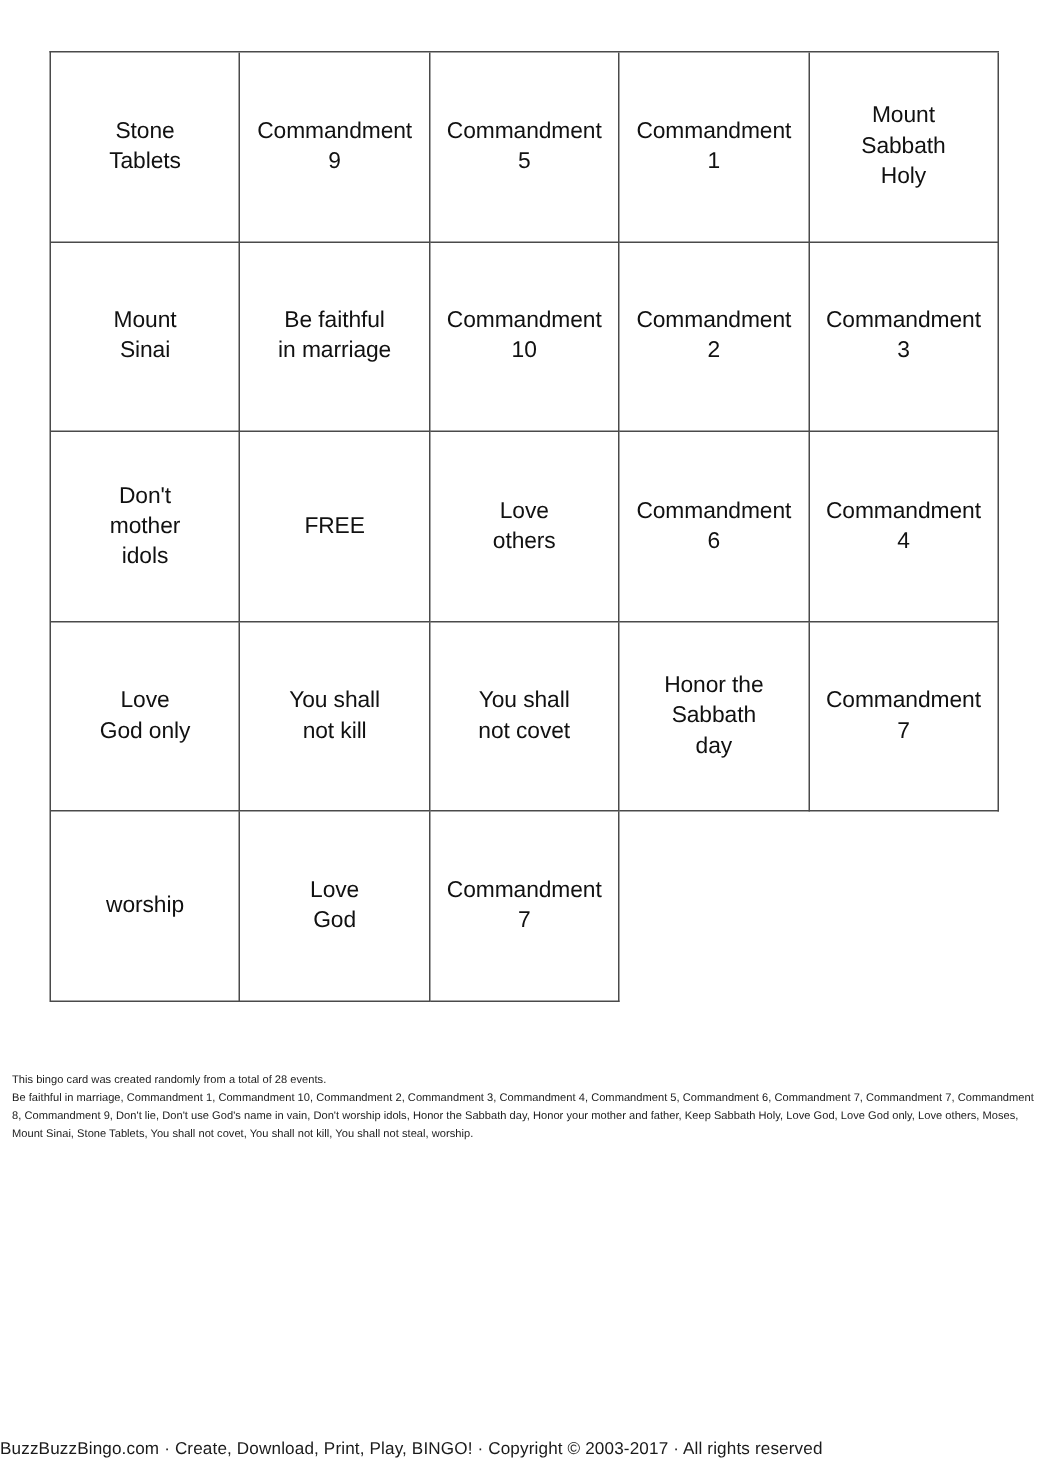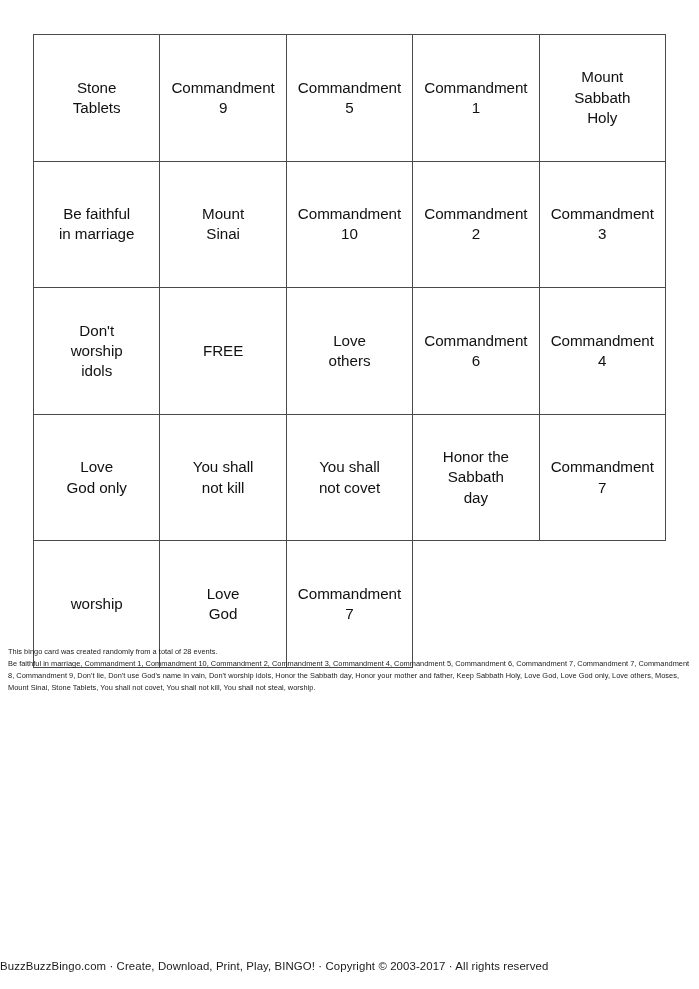--- a/index.html
+++ b/index.html
@@ -56,21 +56,21 @@
 
   .bingo-cell.free {
     font-size: 15.2px;
     text-align: center;
   }
 
   
   .fineprint {
     position: absolute;
     left: 8px;
-    top: 646px;
+    top: 714px;
     width: 684px;
     font-size: 7.4px;
     line-height: 1.62;
     color: #1a1a1a;
     letter-spacing: 0.02px;
   }
   .fineprint p {
     margin: 0;
   }
 
@@ -96,32 +96,32 @@
 Tablets</div>
       <div class="bingo-cell">Commandment
 9</div>
       <div class="bingo-cell">Commandment
 5</div>
       <div class="bingo-cell">Commandment
 1</div>
       <div class="bingo-cell">Mount
 Sabbath
 Holy</div>
+      <div class="bingo-cell">Mount
+Sinai</div>
       <div class="bingo-cell">Be faithful
 in marriage</div>
-      <div class="bingo-cell">Mount
-Sinai</div>
       <div class="bingo-cell">Commandment
 10</div>
       <div class="bingo-cell">Commandment
 2</div>
       <div class="bingo-cell">Commandment
 3</div>
       <div class="bingo-cell">Don't
-worship
+mother
 idols</div>
       <div class="bingo-cell free">FREE</div>
       <div class="bingo-cell">Love
 others</div>
       <div class="bingo-cell">Commandment
 6</div>
       <div class="bingo-cell">Commandment
 4</div>
       <div class="bingo-cell">Love
 God only</div>

